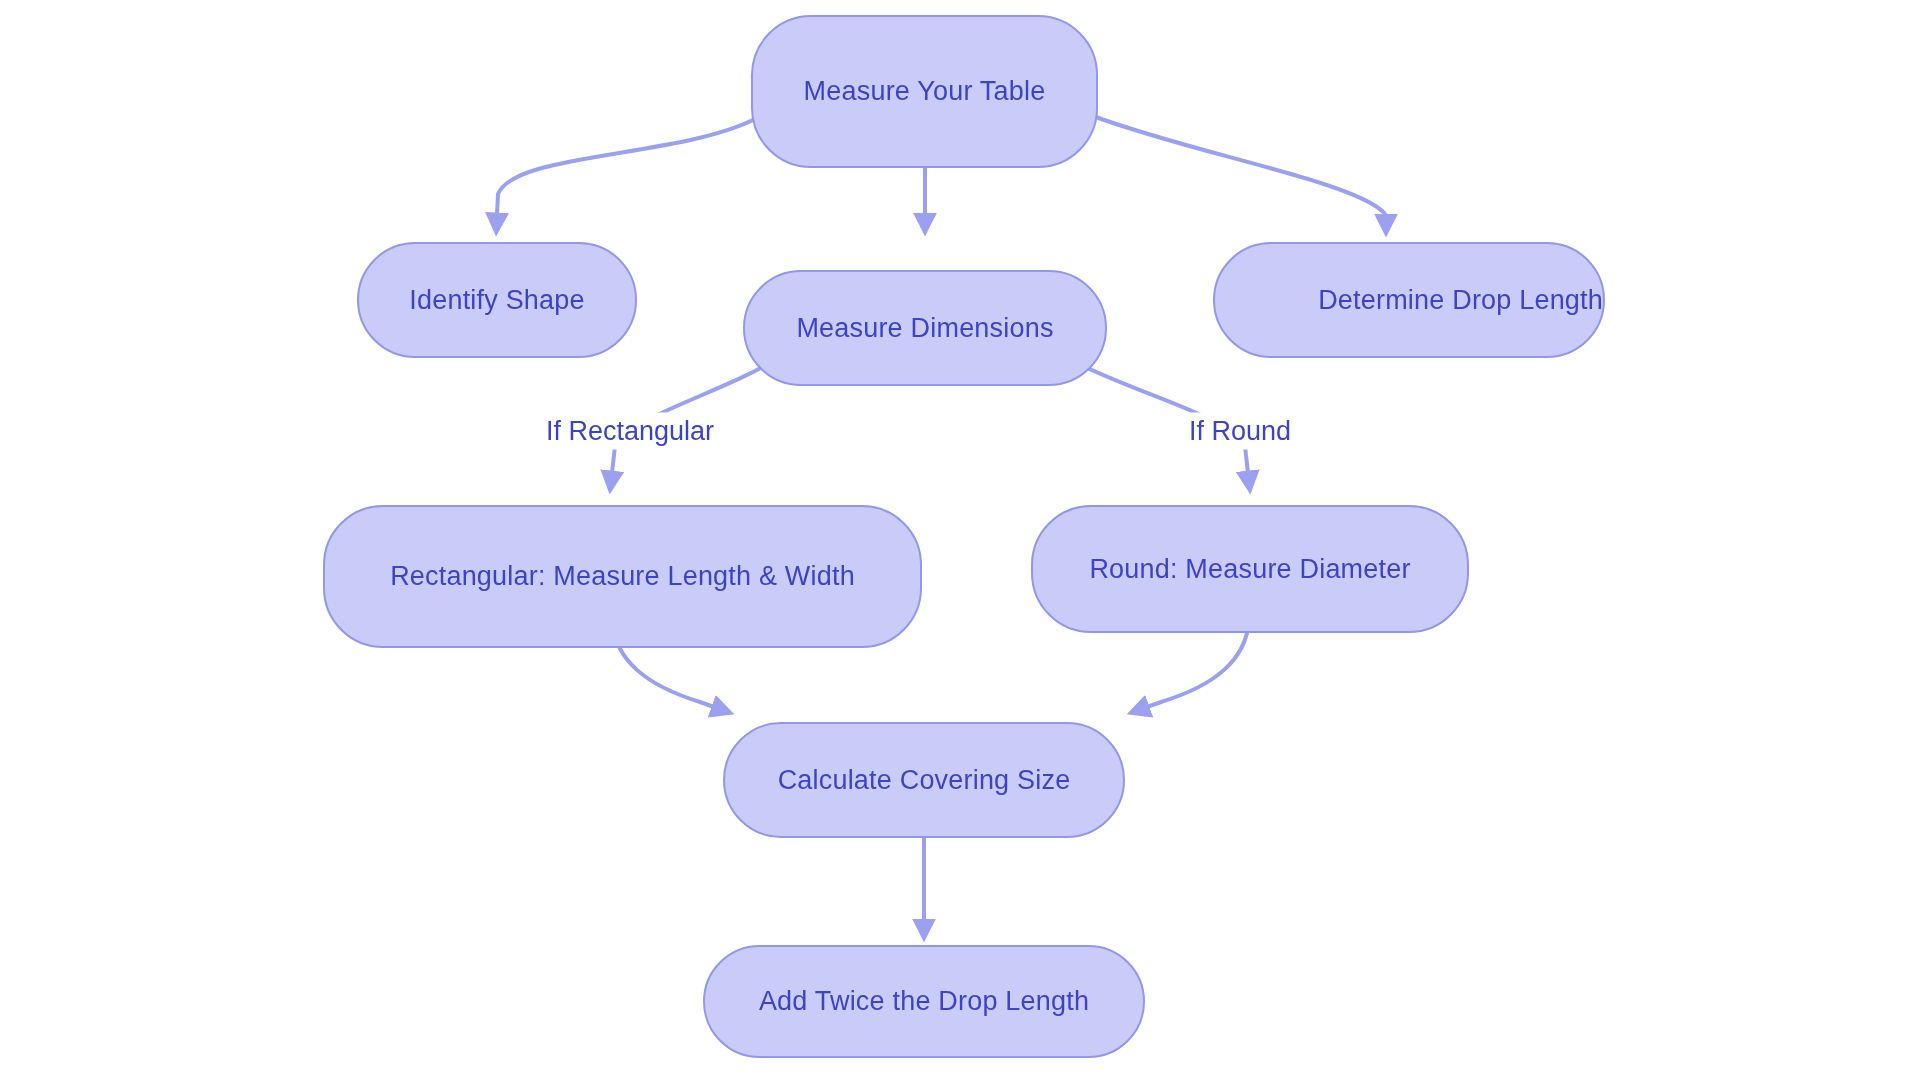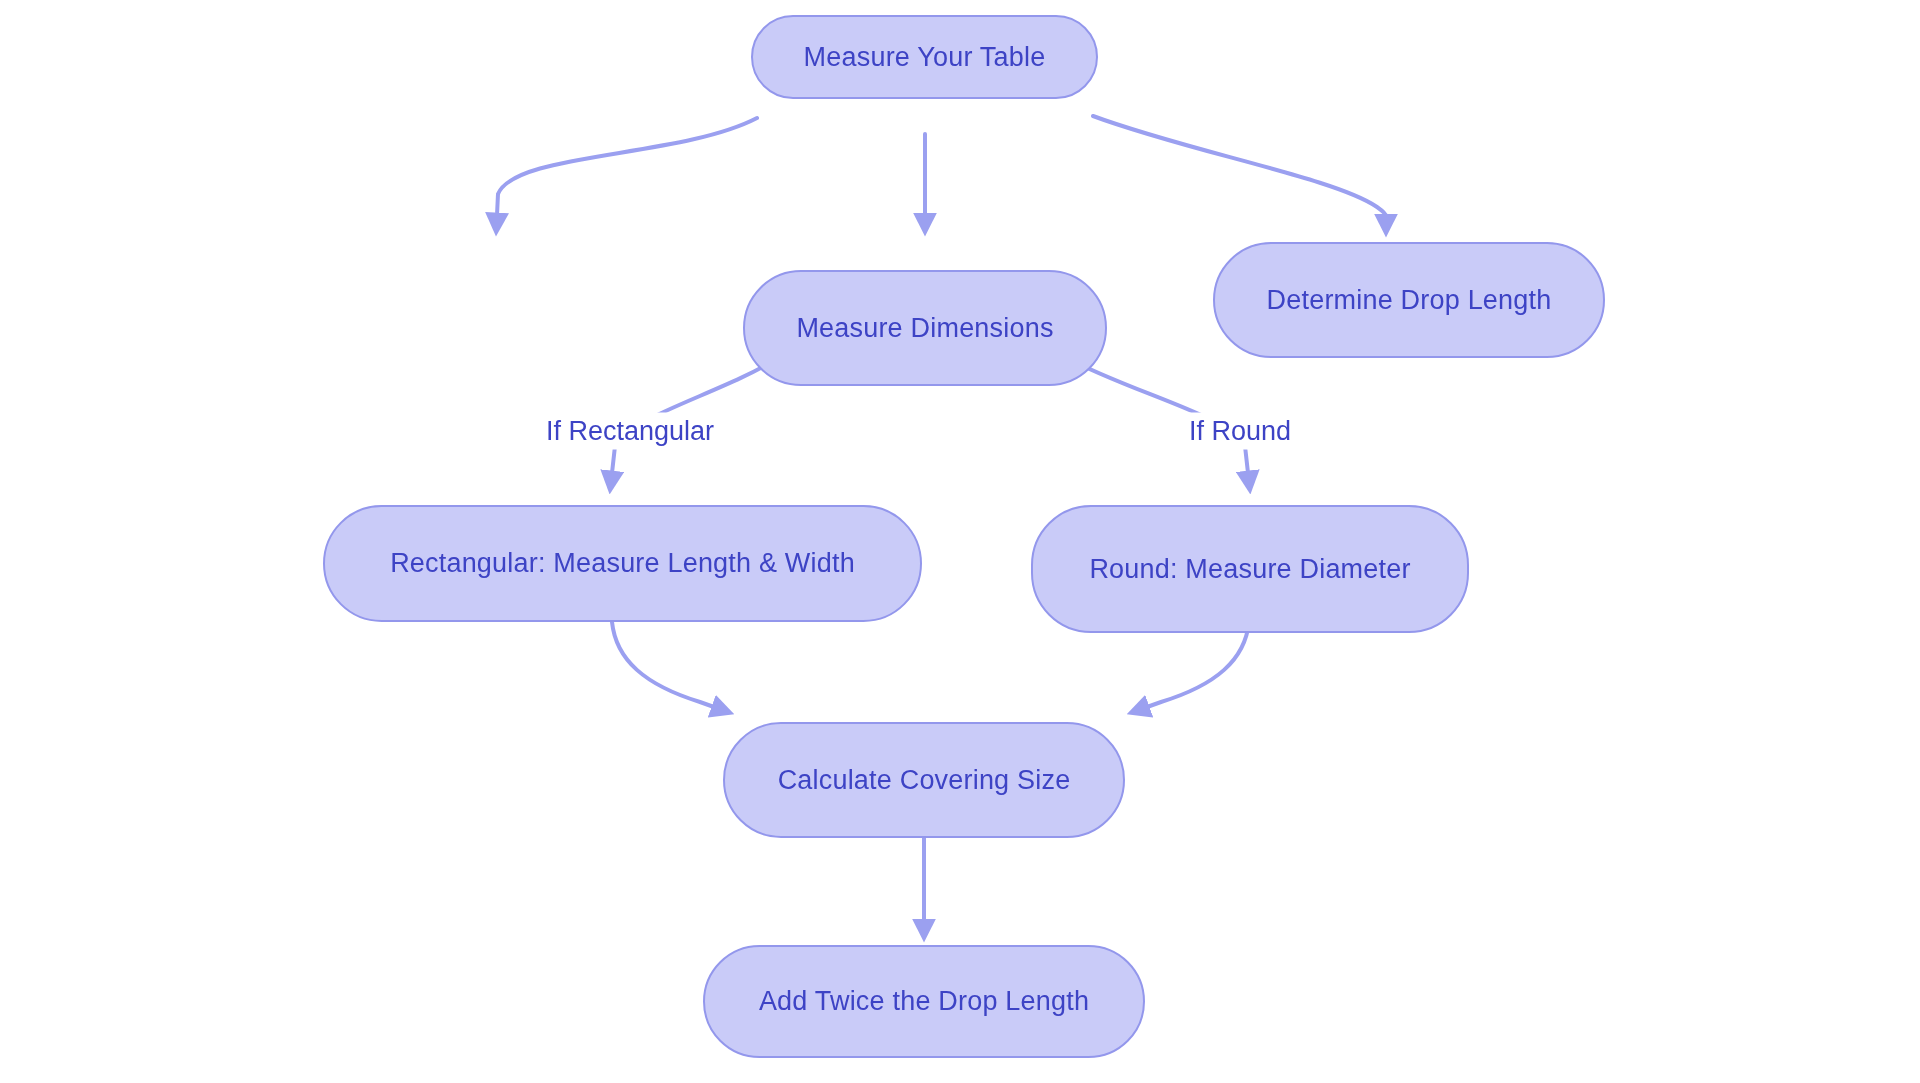--- a/index.html
+++ b/index.html
@@ -57,25 +57,25 @@
     position:absolute;
     z-index:2;
     transform:translate(-50%,-50%);
     background:var(--canvas-bg);
     padding:3px 8px;
     color:var(--edge-label-text);
     font-size:27px;
     white-space:nowrap;
   }
   
-  #n-measure-your-table   {left:751px;  top:15px;  width:347px; height:84px;text-align:right;}
+  #n-measure-your-table   {left:751px;  top:15px;  width:347px; height:153px;text-align:right;}
   #n-identify-shape       {left:357px;  top:242px; width:280px; height:116px;}
   #n-measure-dimensions   {left:743px;  top:242px; width:364px; height:116px;margin-top:28px;}
-  #n-determine-drop-length{left:1213px; top:242px; width:392px; height:116px;}
-  #n-rectangular-measure  {left:323px;  top:505px; width:599px; height:117px;}
+  #n-determine-drop-length{left:1213px; top:242px; width:392px; height:116px;justify-content:flex-end;}
+  #n-rectangular-measure  {left:323px;  top:505px; width:599px; height:143px;}
   #n-round-measure        {left:1031px; top:505px; width:438px; height:128px;}
   #n-calculate-covering   {left:723px;  top:722px; width:402px; height:116px;}
   #n-add-twice-drop       {left:703px;  top:945px; width:442px; height:113px;}
   #lbl-if-rectangular{left:630px; top:431px;text-align:center;}
   #lbl-if-round      {left:1240px;top:431px;}
 </style>
 </head>
 <body>
 
 <div class="canvas">
@@ -95,20 +95,23 @@
     <path class="edge" d="M 1249 622 C 1245 660 1216 685 1161 702 L 1147 707" marker-end="url(#arrowhead)"></path>
     <path class="edge" d="M 924 838 L 924 921" marker-end="url(#arrowhead)"></path>
   </svg>
 
   <div class="edge-label" id="lbl-if-rectangular">If Rectangular</div>
   <div class="edge-label" id="lbl-if-round">If Round</div>
 
   <div class="node" id="n-measure-your-table">
     <span>Measure Your Table</span>
   </div>
+  <div class="node" id="n-identify-shape">
+    <span>Identify Shape</span>
+  </div>
   <div class="node" id="n-measure-dimensions">
     <span>Measure Dimensions</span>
   </div>
   <div class="node" id="n-determine-drop-length">
     <span>Determine Drop Length</span>
   </div>
   <div class="node" id="n-rectangular-measure">
     <span>Rectangular: Measure Length &amp; Width</span>
   </div>
   <div class="node" id="n-round-measure">

